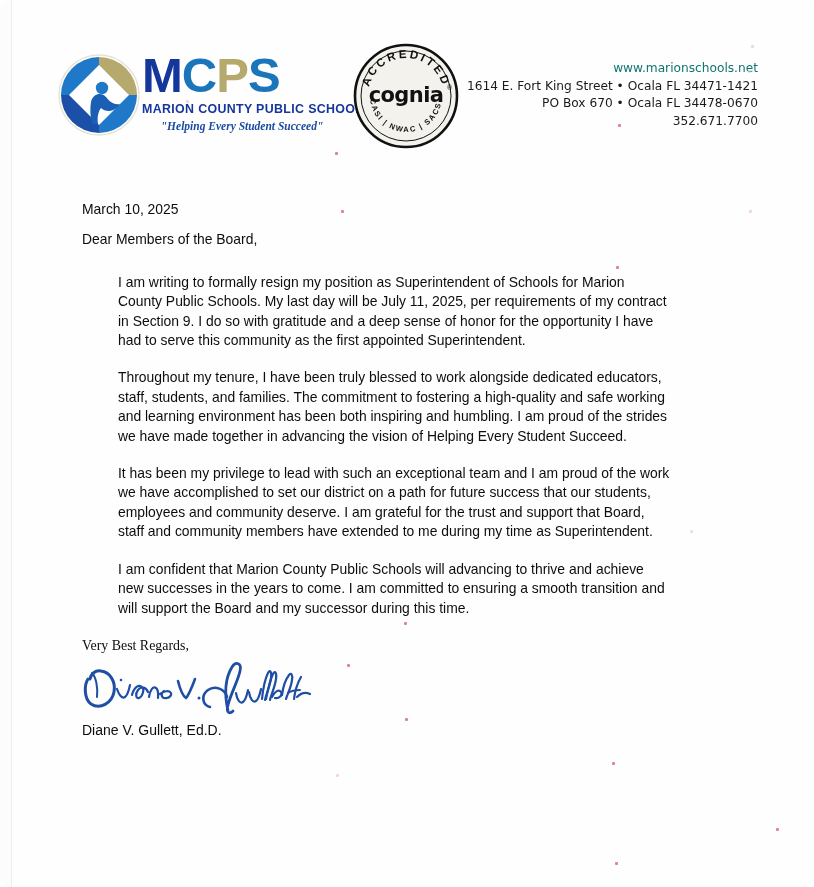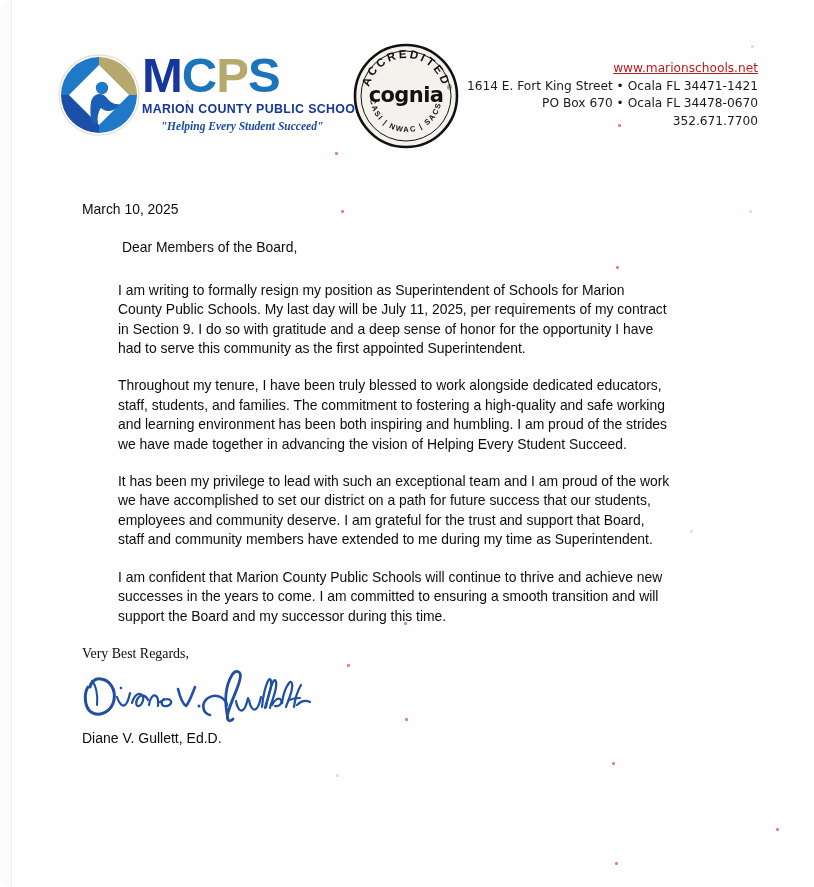--- a/index.html
+++ b/index.html
@@ -109,41 +109,40 @@
     right: 56px;
     top: 60px;
     text-align: right;
     font-family: "DejaVu Sans", sans-serif;
     font-size: 12.2px;
     line-height: 17.5px;
     color: #1a1a1a;
     white-space: nowrap;
   }
   .address .url {
-    color: #b91c1c;
-    text-decoration: underline;
+    color: #0f766e;
     margin-left: 8px;
   }
 
   
   #letter {
     position: absolute;
     left: 82px;
     top: 200px;
     width: 588px;
   }
   .line,
   .para {
     font-family: "Liberation Sans", sans-serif;
     font-size: 13.9px;
     line-height: 19.4px;
     color: #0d0d0d;
   }
-  .date { margin-bottom: 19px; }
-  .salutation { margin-bottom: 23px; margin-left: 40px; }
+  .date { margin-bottom: 11px; }
+  .salutation { margin-bottom: 23px; }
   .para { margin-bottom: 18px; margin-left: 36px; }
   .para:last-child { margin-bottom: 0; }
 
   .closing {
     font-family: Liberation Serif, serif;
     font-size: 13.9px;
     line-height: 19.4px;
     color: #0d0d0d;
     margin-top: 14px;
   }
@@ -236,21 +235,21 @@
     </div>
   </div>
 
   <div id="letter">
     <div class="line date">March 10, 2025</div>
     <div class="line salutation">Dear Members of the Board,</div>
 
     <div class="para">I am writing to formally resign my position as Superintendent of Schools for Marion County Public Schools.  My last day will be July 11, 2025, per requirements of my contract in Section 9.  I do so with gratitude and a deep sense of honor for the opportunity I have had to serve this community as the first appointed Superintendent.</div>
     <div class="para">Throughout my tenure, I have been truly blessed to work alongside dedicated educators, staff, students, and families.  The commitment to fostering a high-quality and safe working and learning environment has been both inspiring and humbling.  I am proud of the strides we have made together in advancing the vision of Helping Every Student Succeed.</div>
     <div class="para">It has been my privilege to lead with such an exceptional team and I am proud of the work we have accomplished to set our district on a path for future success that our students, employees and community deserve. I am grateful for the trust and support that Board, staff and community members have extended to me during my time as Superintendent.</div>
-    <div class="para">I am confident that Marion County Public Schools will continue to thrive and achieve new successes in the years to come.  I am committed to ensuring a smooth transition and will support the Board and my successor during this time.</div>
+    <div class="para">I am confident that Marion County Public Schools will advancing to thrive and achieve new successes in the years to come.  I am committed to ensuring a smooth transition and will support the Board and my successor during this time.</div>
 
     <div class="closing">Very Best Regards,</div>
 
     <div class="signature">
       <svg width="240" height="56" viewBox="0 0 240 56">
         <g fill="none" stroke="#1f4fa3" stroke-linecap="round" stroke-linejoin="round">
 
           <path d="M6 20 C2 26 2 40 9 45 C18 51 30 44 32 33 C34 23 28 13 19 12 C13 11 9 15 8 20" stroke-width="3"></path>
           <path d="M10 14 C14 18 16 28 15 38" stroke-width="2"></path>
 

